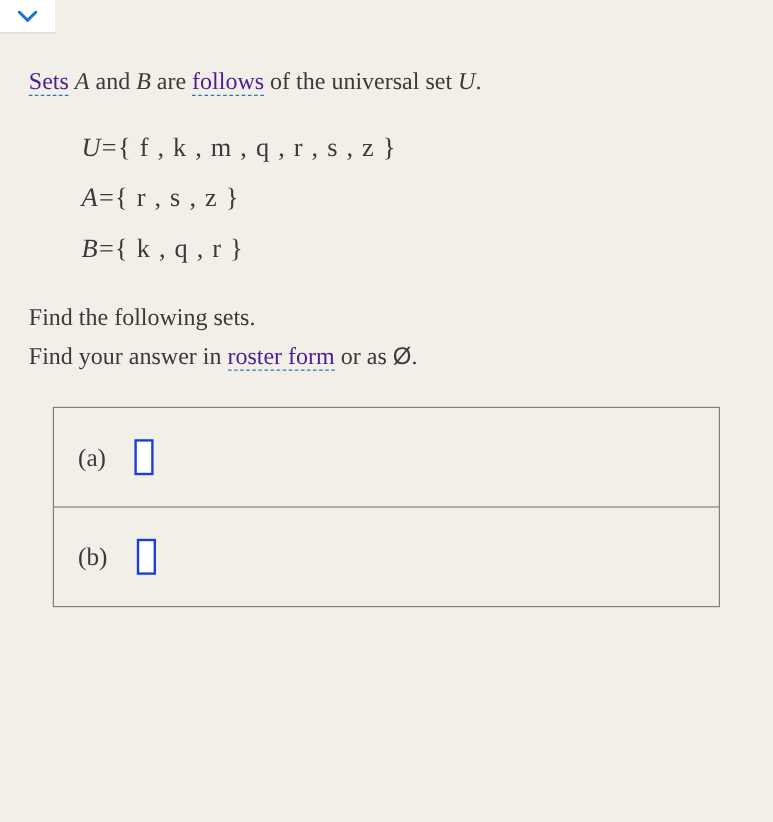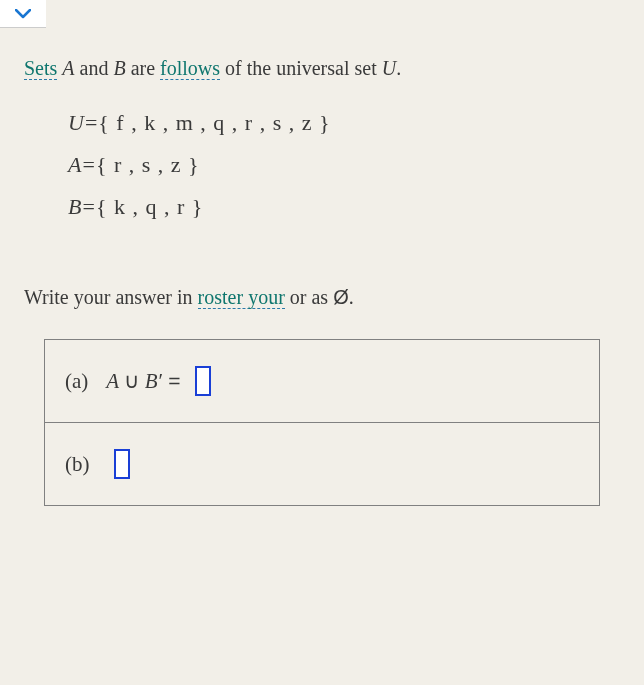--- a/index.html
+++ b/index.html
@@ -34,21 +34,21 @@
     .content {
       padding: 14px 24px 24px 24px;
     }
     .intro {
       font-size: 20px;
       line-height: 1.6;
       margin-bottom: 18px;
       color: #3a3a3a;
     }
     .link {
-      color: #0f766e;
+      color: #4c1d95;
       border-bottom: 1px dashed #2a7aa8;
       cursor: pointer;
     }
     .math-var {
       font-style: italic;
       font-family: 'Times New Roman', serif;
     }
     .set-defs {
       margin-left: 44px;
       margin-bottom: 22px;
@@ -138,33 +138,27 @@
     </div>
     <div class="set-line">
       <span>A</span><span class="norm">=</span><span class="norm">{ r , s , z }</span>
     </div>
     <div class="set-line">
       <span>B</span><span class="norm">=</span><span class="norm">{ k , q , r }</span>
     </div>
   </div>
 
   <p class="directions">
-    <br>
-    <span>Write your answer in </span><span class="link">roster your</span><span> or as </span><span class="empty-set">Ø</span><span>.</span>
+    <span>Find the following sets.</span><br>
+    <span>Find your answer in </span><span class="link">roster form</span><span> or as </span><span class="empty-set">Ø</span><span>.</span>
   </p>
 
   <div class="answer-box">
     <div class="answer-row">
       <span class="part-label">(a)</span>
-      <span class="expr">
-        <span>A</span>
-        <span class="op">∪</span>
-        <span>B</span><span class="prime">′</span>
-        <span class="op">=</span>
-      </span>
       <span class="input-box"></span>
     </div>
     <div class="answer-row">
       <span class="part-label">(b)</span>
       <span class="input-box"></span>
     </div>
   </div>
 
 </div>
 

